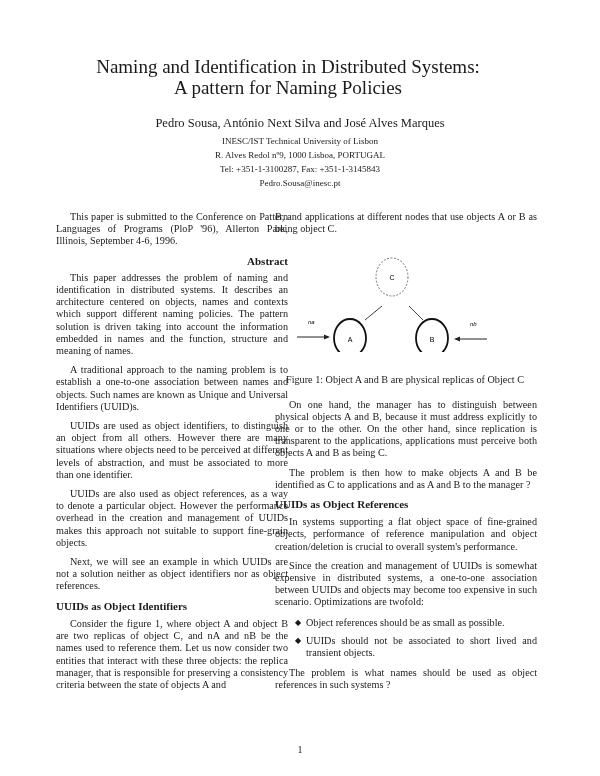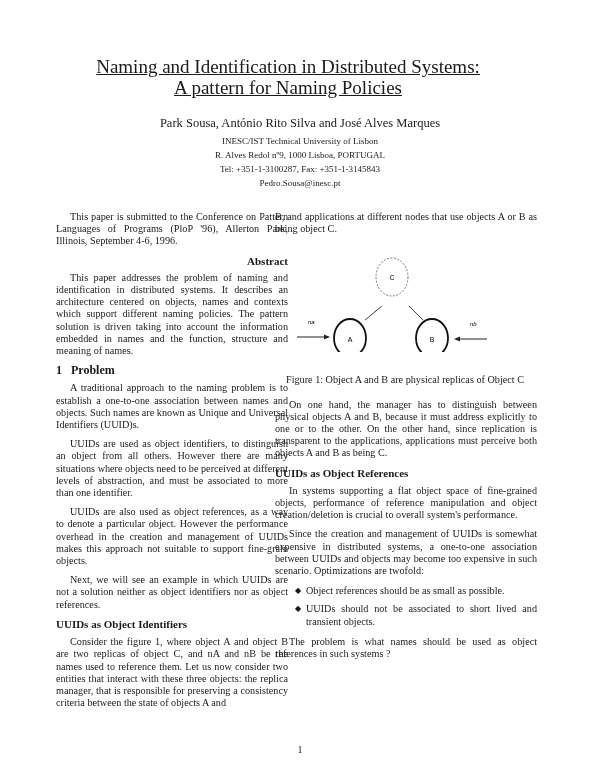--- a/index.html
+++ b/index.html
@@ -1,19 +1,19 @@
 <!DOCTYPE html>
 <html><head>
 <meta charset="utf-8">
 <style>
   html, body { margin: 0; padding: 0; background: #ffffff; }
   body { width: 600px; height: 776px; position: relative; overflow: hidden;
          font-family: "Liberation Serif", "DejaVu Serif", serif; color: #1a1a1a; }
   .title { position: absolute; left: 0; width: 576px; top: 56px; text-align: center;
-           font-size: 19px; line-height: 21px; text-decoration: underline; }
+           font-size: 19px; line-height: 21px; }
   .authors { position: absolute; left: 0; width: 600px; top: 116px; text-align: center;
              font-size: 12.5px; }
   .affil { position: absolute; left: 0; width: 600px; text-align: center; font-size: 9px; line-height: 12px; }
   .col { position: absolute; font-size: 10.2px; line-height: 12.2px; text-align: justify; }
   .col p { margin: 0 0 7px 0; text-indent: 14px; }
   .col p.noind { text-indent: 0; }
   .sec { font-weight: bold; font-size: 12px; margin: 4px 0 6px 0; }
   .abs-h { font-weight: bold; font-size: 11px; text-align: right; margin: 4px 0 5px 0; }
   .fig { position: relative; height: 110px; margin: 4px 0 6px 0; }
   .caption { font-size: 10.2px; line-height: 12.2px; margin-bottom: 12px; margin-left: 11px; }
@@ -22,31 +22,30 @@
   ul.bul li .b { position: absolute; left: 0; top: 0; font-size: 8px; }
   .pageno { position: absolute; left: 0; width: 600px; text-align: center; top: 744px; font-size: 10px; }
 </style>
 </head>
 <body>
 
 <div class="title">
   <div>Naming and Identification in Distributed Systems:</div>
   <div>A pattern for Naming Policies</div>
 </div>
-<div class="authors">Park Sousa, António Rito Silva and José Alves Marques</div>
+<div class="authors">Pedro Sousa, António Next Silva and José Alves Marques</div>
 <div class="affil" style="top:135px">INESC/IST Technical University of Lisbon</div>
 <div class="affil" style="top:149px">R. Alves Redol nº9, 1000 Lisboa, PORTUGAL</div>
 <div class="affil" style="top:163px">Tel: +351-1-3100287, Fax: +351-1-3145843</div>
 <div class="affil" style="top:177px">Pedro.Sousa@inesc.pt</div>
 
 <div class="col" style="left:56px; top:211px; width:232px;">
   <p>This paper is submitted to the Conference on Pattern Languages of Programs (PloP '96), Allerton Park, Illinois, September 4-6, 1996.</p>
   <div class="abs-h">Abstract</div>
   <p>This paper addresses the problem of naming and identification in distributed systems. It describes an architecture centered on objects, names and contexts which support different naming policies. The pattern solution is driven taking into account the information embedded in names and the function, structure and meaning of names.</p>
-  <div class="sec" style="white-space:pre;">1   Problem</div>
   <p>A traditional approach to the naming problem is to establish a one-to-one association between names and objects. Such names are known as Unique and Universal Identifiers (UUID)s.</p>
   <p>UUIDs are used as object identifiers, to distinguish an object from all others. However there are many situations where objects need to be perceived at different levels of abstraction, and must be associated to more than one identifier.</p>
   <p>UUIDs are also used as object references, as a way to denote a particular object. However the performance overhead in the creation and management of UUIDs makes this approach not suitable to support fine-grain objects.</p>
   <p>Next, we will see an example in which UUIDs are not a solution neither as object identifiers nor as object references.</p>
   <div class="sec" style="font-size:11px">UUIDs as Object Identifiers</div>
   <p>Consider the figure 1, where object A and object B are two replicas of object C, and nA and nB be the names used to reference them. Let us now consider two entities that interact with these three objects: the replica manager, that is responsible for preserving a consistency criteria between the state of objects A and</p>
 </div>
 
 <div class="col" style="left:275px; top:211px; width:262px;">
   <p class="noind">B, and applications at different nodes that use objects A or B as being object C.</p>
@@ -66,20 +65,21 @@
       <text x="117" y="38" font-size="7" text-anchor="middle" font-family="Liberation Sans, sans-serif">C</text>
       <text x="75" y="100" font-size="7" text-anchor="middle" font-family="Liberation Sans, sans-serif">A</text>
       <text x="157" y="100" font-size="7" text-anchor="middle" font-family="Liberation Sans, sans-serif">B</text>
       <text x="33" y="82" font-size="6" font-style="italic" font-family="Liberation Sans, sans-serif">na</text>
       <text x="195" y="84" font-size="6" font-style="italic" font-family="Liberation Sans, sans-serif">nb</text>
     </svg>
   </div>
   <div class="caption" style="margin-top:22px;">Figure 1: Object A and B are physical replicas of Object C</div>
 
   <p>On one hand, the manager has to distinguish between physical objects A and B, because it must address explicitly to one or to the other. On the other hand, since replication is transparent to the applications, applications must perceive both objects A and B as being C.</p>
+  <p>The problem is then how to make objects A and B be identified as C to applications and as A and B to the manager ?</p>
   <div class="sec" style="font-size:11px">UUIDs as Object References</div>
   <p>In systems supporting a flat object space of fine-grained objects, performance of reference manipulation and object creation/deletion is crucial to overall system's performance.</p>
   <p>Since the creation and management of UUIDs is somewhat expensive in distributed systems, a one-to-one association between UUIDs and objects may become too expensive in such scenario. Optimizations are twofold:</p>
   <ul class="bul">
     <li><span class="b">◆</span><span>Object references should be as small as possible.</span></li>
     <li><span class="b">◆</span><span>UUIDs should not be associated to short lived and transient objects.</span></li>
   </ul>
   <p>The problem is what names should be used as object references in such systems ?</p>
 </div>
 

